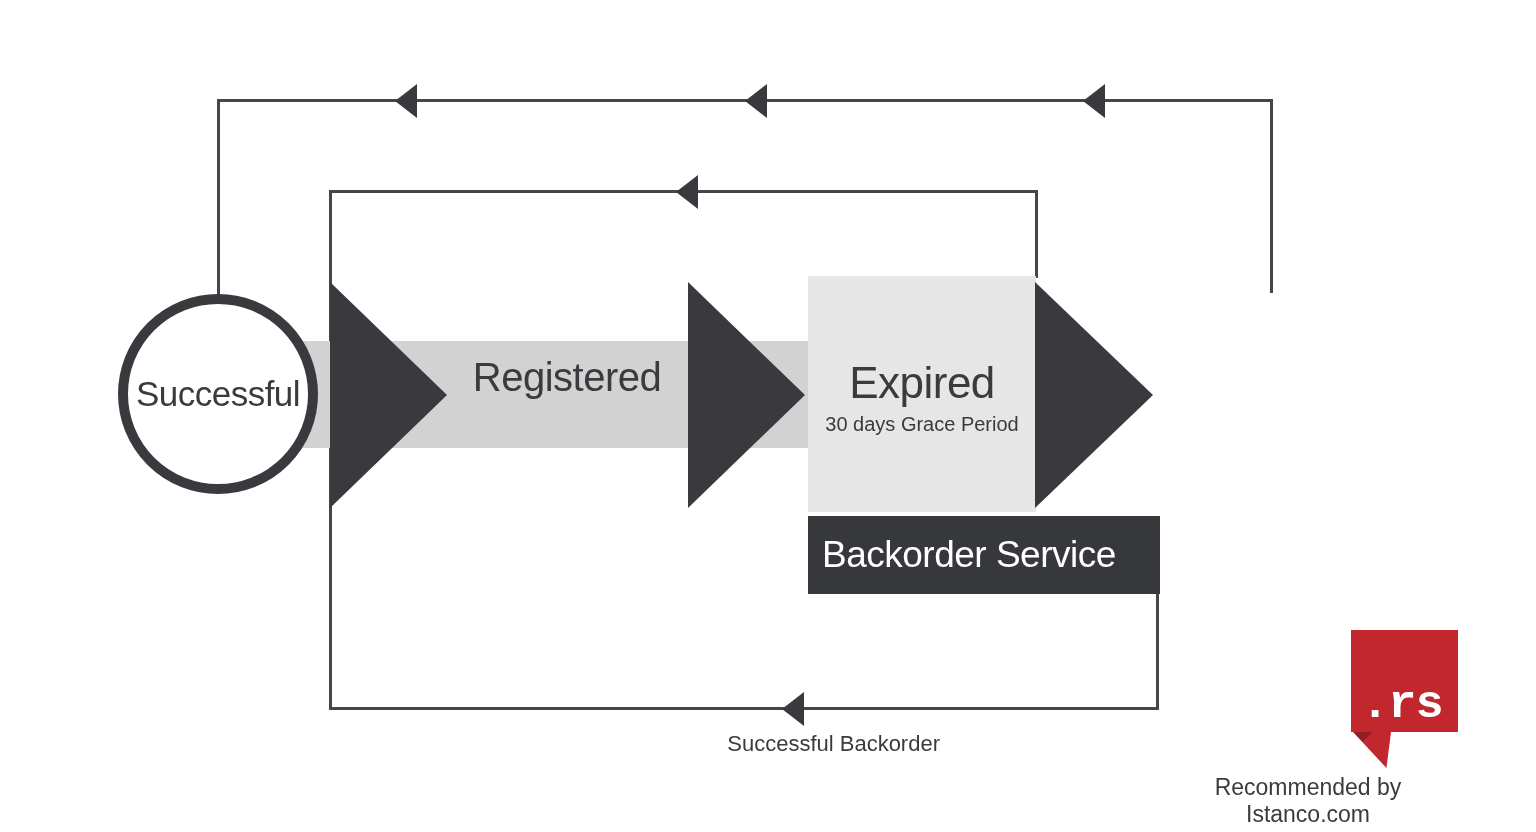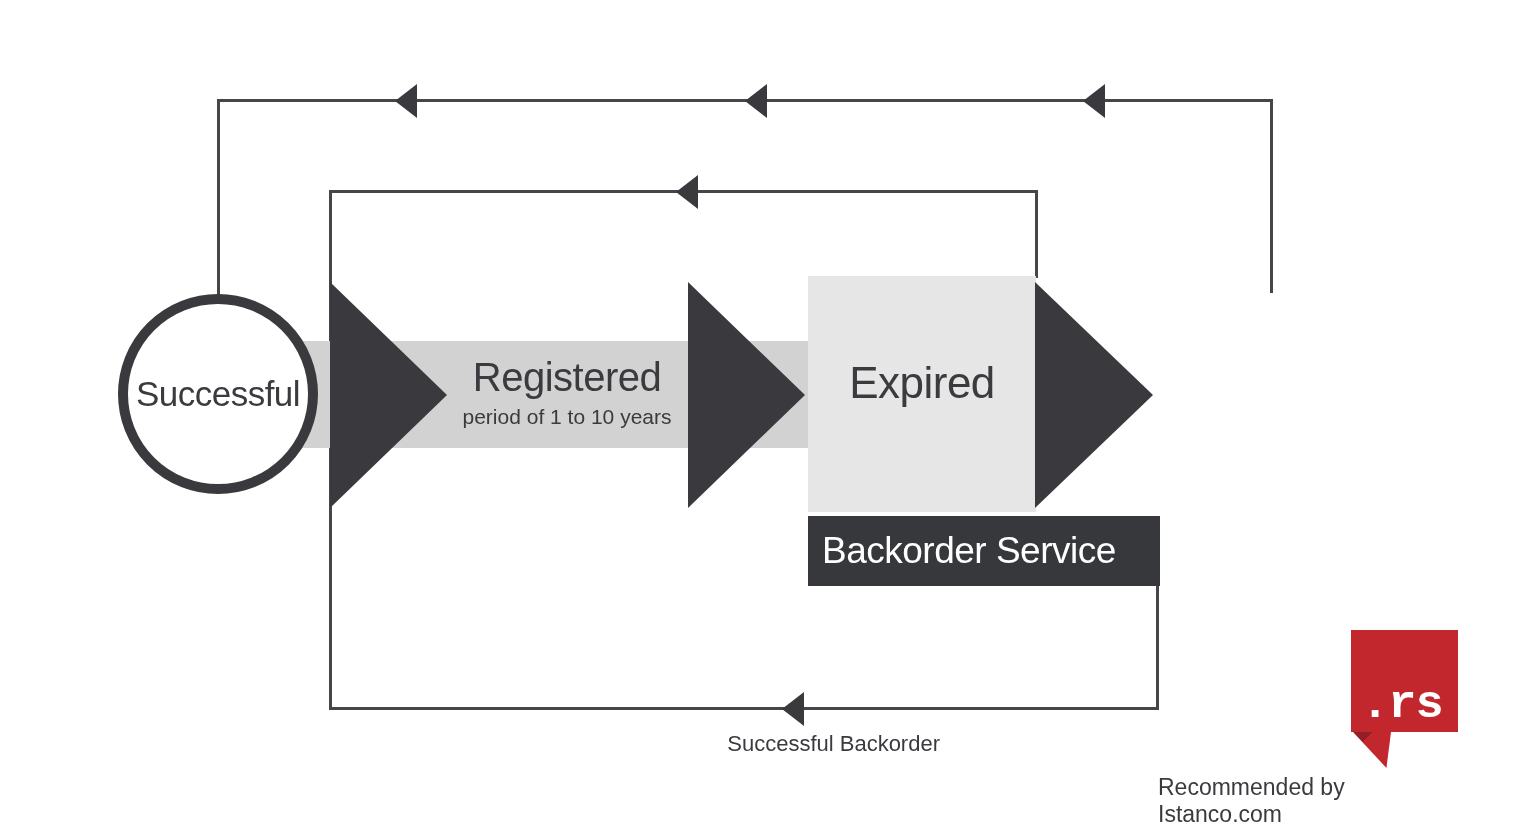--- a/index.html
+++ b/index.html
@@ -27,21 +27,21 @@
   .state-circle{
     position:absolute;border:10px solid var(--dark);border-radius:50%;
     background:#fff;box-sizing:border-box;display:flex;align-items:center;
     justify-content:center;text-align:center;z-index:3;
   }
   .circle-label{font-size:35px;letter-spacing:-.5px;color:var(--text-dark);line-height:1.25;}
   
   .band{position:absolute;left:300px;top:341px;width:508px;height:107px;background:var(--band-gray);z-index:0;}
   .expired-box{position:absolute;left:808px;top:276px;width:228px;height:236px;background:var(--box-gray);z-index:1;}
   .backorder-box{
-    position:absolute;left:808px;top:516px;width:352px;height:70px;
+    position:absolute;left:808px;top:516px;width:352px;height:78px;
     background:var(--backorder-bg);z-index:2;display:flex;align-items:center;
   }
   .backorder-box .label{color:#fff;font-size:37px;padding-left:14px;letter-spacing:-.5px;white-space:nowrap;}
   
   .stage-text{position:absolute;text-align:center;z-index:2;}
   .stage-text .main{font-size:40px;letter-spacing:-.5px;color:var(--text-dark);}
   .stage-text .sub{font-size:21px;margin-top:5px;color:var(--text-dark);}
   .note{position:absolute;font-size:22px;color:var(--text-dark);text-align:center;}
   
   .logo{position:absolute;left:1351px;top:630px;width:107px;height:140px;z-index:3;font-family:Liberation Mono, monospace;}
@@ -49,21 +49,21 @@
   .logo .square span{
     position:absolute;left:10px;bottom:4px;color:#fff;font-size:47px;
     font-weight:bold;letter-spacing:-1px;line-height:1;
   }
   .logo .tail{
     position:absolute;left:2px;top:102px;width:38px;height:36px;
     background:linear-gradient(135deg,var(--logo-red-dark) 0 26%,var(--logo-red) 26%);
     -webkit-clip-path:polygon(0 0,100% 0,88% 100%);
     clip-path:polygon(0 0,100% 0,88% 100%);
   }
-  .credit{position:absolute;left:1158px;top:774px;width:300px;text-align:left;font-size:23px;color:var(--text-dark);}
+  .credit{position:absolute;left:1158px;top:774px;width:300px;text-align:center;font-size:23px;color:var(--text-dark);}
 </style>
 </head>
 <body>
 
 <div class="canvas">
 
   <div class="line h" style="left:217px;top:99px;width:1056px;"></div>
   <div class="line v" style="left:217px;top:99px;height:196px;"></div>
   <div class="line v" style="left:1270px;top:99px;height:194px;"></div>
   <div class="arrowhead" style="left:395px;top:84px;"></div>
@@ -86,25 +86,25 @@
   <div class="flow-arrow" style="left:688px;top:282px;"></div>
   <div class="flow-arrow" style="left:1035px;top:282px;width:118px;z-index:2;"></div>
 
   <div class="state-circle" style="left:118px;top:294px;width:200px;height:200px;">
     <div class="circle-label">Successful</div>
   </div>
 
 
   <div class="stage-text" style="left:417px;top:355px;width:300px;">
     <div class="main">Registered</div>
-    <div class="sub">period of 1 to 10 years</div>
   </div>
 
   <div class="stage-text" style="left:808px;top:358px;width:228px;">
     <div class="main" style="font-size:44px;">Expired</div>
+    <div class="sub" style="font-size:20px;">30 days Grace Period</div>
   </div>
 
   <div class="backorder-box">
     <div class="label">Backorder Service</div>
   </div>
 
   <div class="note" style="left:640px;top:731px;width:300px;text-align:right;">Successful Backorder</div>
 
   <div class="logo">
     <div class="square">

